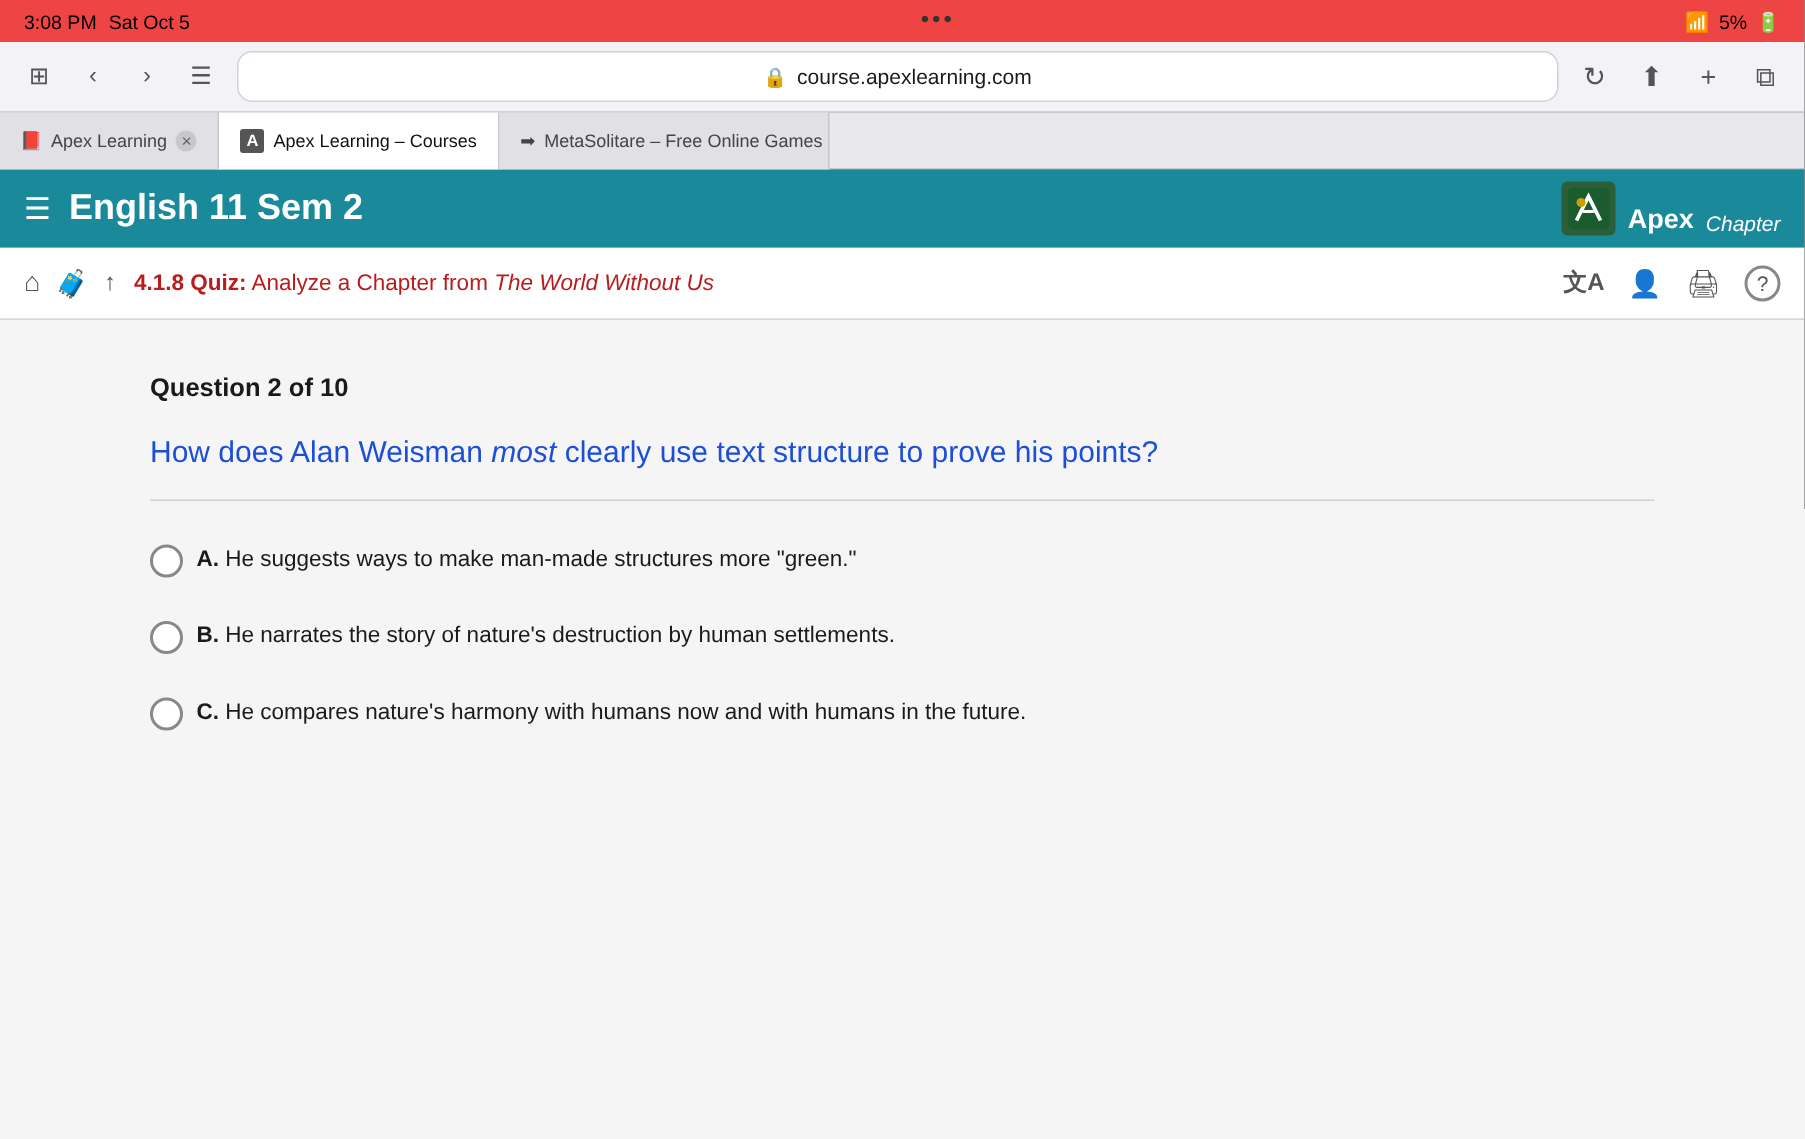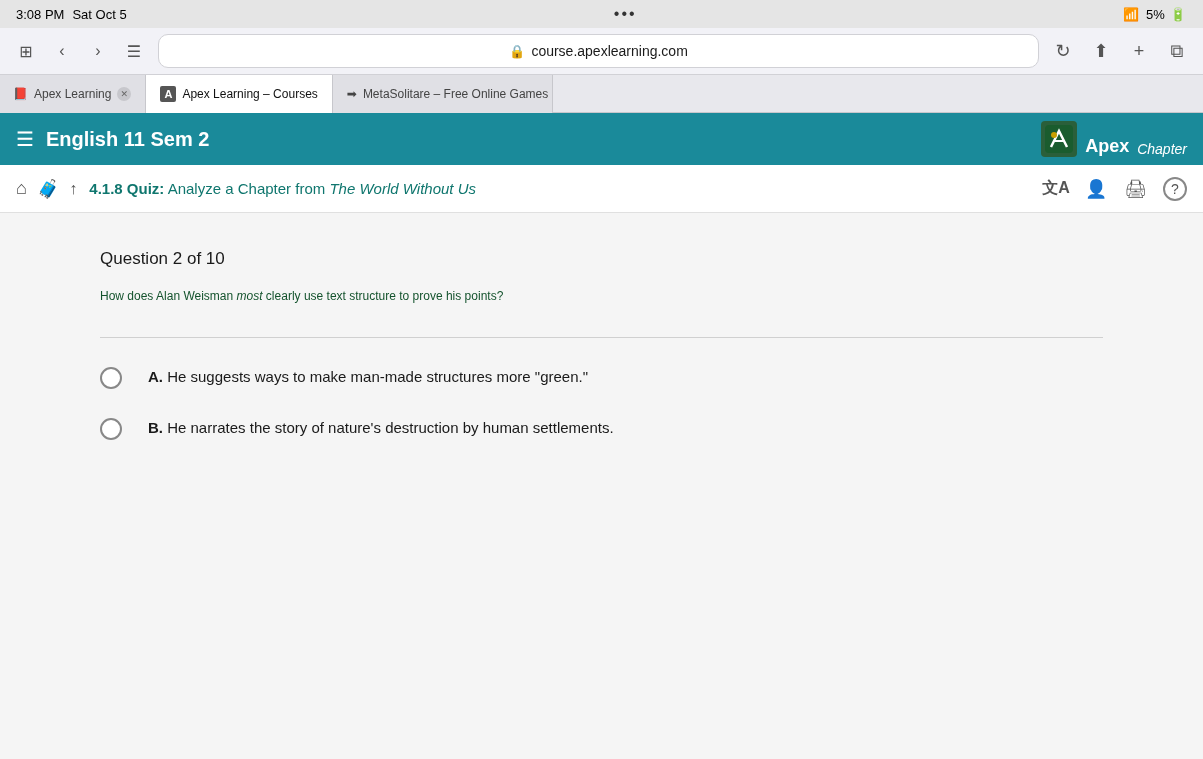--- a/index.html
+++ b/index.html
@@ -6,21 +6,21 @@
     body {
       font-family: -apple-system, BlinkMacSystemFont, 'Segoe UI', Helvetica, Arial, sans-serif;
       background: #1a1a1a;
       width: 1203px;
       height: 759px;
       overflow: hidden;
     }
 
     
     .status-bar {
-      background: #e5e5e5;
+      background: #ef4444;
       height: 28px;
       display: flex;
       align-items: center;
       justify-content: space-between;
       padding: 0 16px;
       font-size: 13px;
       font-weight: 500;
     }
     .status-left { display: flex; gap: 8px; align-items: center; }
     .status-right { display: flex; gap: 6px; align-items: center; }
@@ -118,21 +118,21 @@
     .course-header {
       background: #1a8a9a;
       height: 52px;
       display: flex;
       align-items: center;
       justify-content: space-between;
       padding: 0 16px;
     }
     .course-header-left { display: flex; align-items: center; gap: 12px; }
     .menu-icon { color: white; font-size: 20px; cursor: pointer; }
-    .course-title { color: white; font-size: 20px; font-weight: 700; }
+    .course-title { color: white; font-size: 24px; font-weight: 700; }
     .apex-logo-area { display: flex; align-items: flex-end; gap: 8px; }
     .apex-logo-img {
       width: 36px; height: 36px;
       background: #2a5f3a;
       border-radius: 4px;
       display: flex; align-items: center; justify-content: center;
       font-size: 18px;
     }
     .apex-logo-text { color: white; font-size: 18px; font-weight: 700; }
     .apex-logo-sub { color: white; font-size: 14px; font-style: italic; font-weight: 400; }
@@ -143,54 +143,54 @@
       height: 48px;
       display: flex;
       align-items: center;
       justify-content: space-between;
       padding: 0 16px;
       border-bottom: 1px solid #e0e0e0;
     }
     .quiz-bar-left { display: flex; align-items: center; gap: 12px; }
     .nav-icons { display: flex; gap: 10px; align-items: center; }
     .nav-icon { font-size: 18px; color: #555; cursor: pointer; }
-    .quiz-breadcrumb { font-size: 15px; color: #0f766e; }
+    .quiz-breadcrumb { font-size: 15px; color: #b91c1c; }
     .quiz-breadcrumb strong { font-weight: 700; }
     .quiz-breadcrumb em { font-style: italic; }
     .quiz-bar-right { display: flex; align-items: center; gap: 16px; }
     .bar-icon { font-size: 18px; color: #555; cursor: pointer; }
 
     
     .main-content {
       background: #f5f5f5;
       min-height: calc(759px - 28px - 48px - 52px - 48px);
       padding: 36px 100px;
     }
     .question-number {
       font-size: 17px;
-      font-weight: 400;
+      font-weight: 700;
       color: #1a1a1a;
       margin-bottom: 18px;
     }
     .question-text {
-      font-size: 12px;
-      color: #14532d;
+      font-size: 20px;
+      color: #1d4ed8;
       line-height: 1.5;
-      margin-bottom: 32px;
+      margin-bottom: 16px;
     }
     .question-text em { font-style: italic; }
     .divider {
       height: 1px;
       background: #d0d0d0;
       margin-bottom: 28px;
     }
     .answer-option {
       display: flex;
       align-items: flex-start;
-      gap: 26px;
+      gap: 9px;
       margin-bottom: 28px;
       cursor: pointer;
     }
     .radio-circle {
       width: 22px; height: 22px;
       border-radius: 50%;
       border: 2px solid #888;
       flex-shrink: 0;
       margin-top: 1px;
       background: white;
@@ -308,14 +308,21 @@
   </div>
 
   <div class="answer-option">
     <div class="radio-circle"></div>
     <div class="option-text">
       <span class="option-letter">B.</span>
       <span> He narrates the story of nature's destruction by human settlements.</span>
     </div>
   </div>
 
+  <div class="answer-option">
+    <div class="radio-circle"></div>
+    <div class="option-text">
+      <span class="option-letter">C.</span>
+      <span> He compares nature's harmony with humans now and with humans in the future.</span>
+    </div>
+  </div>
 
 </div>
 
 </body></html>

